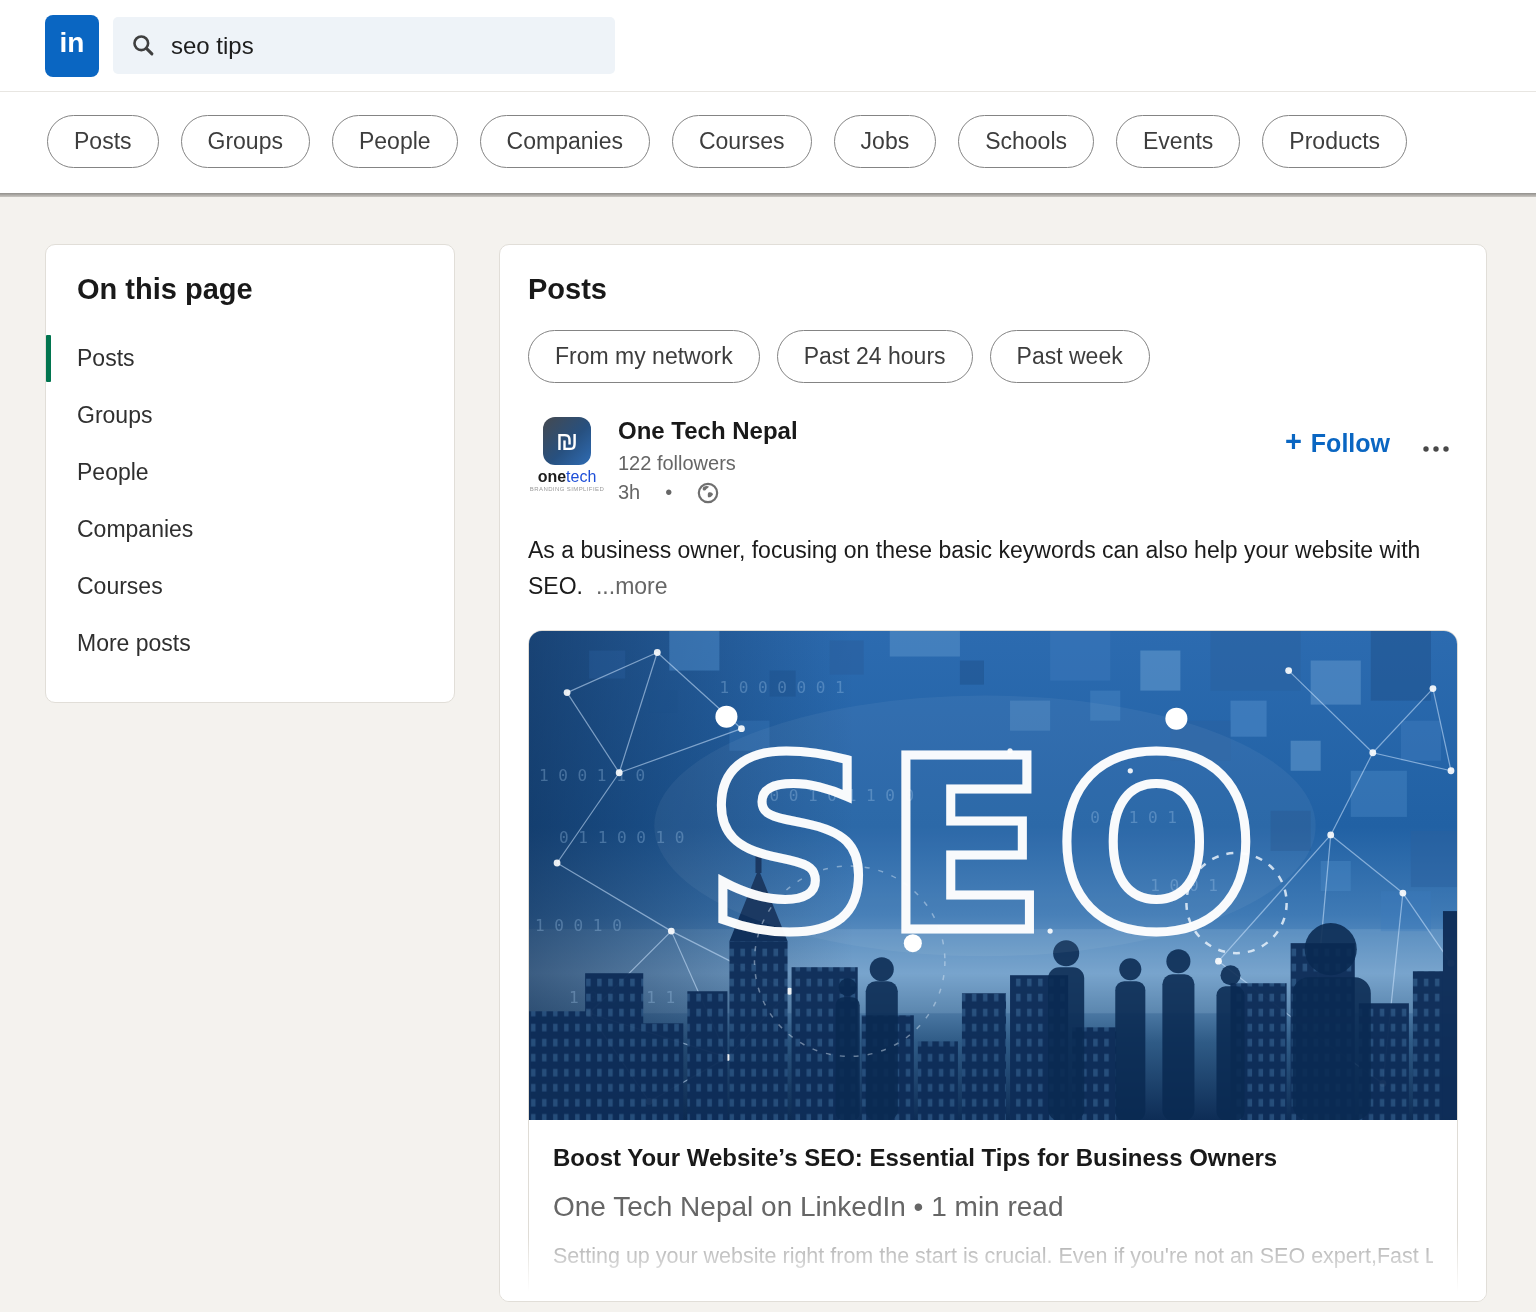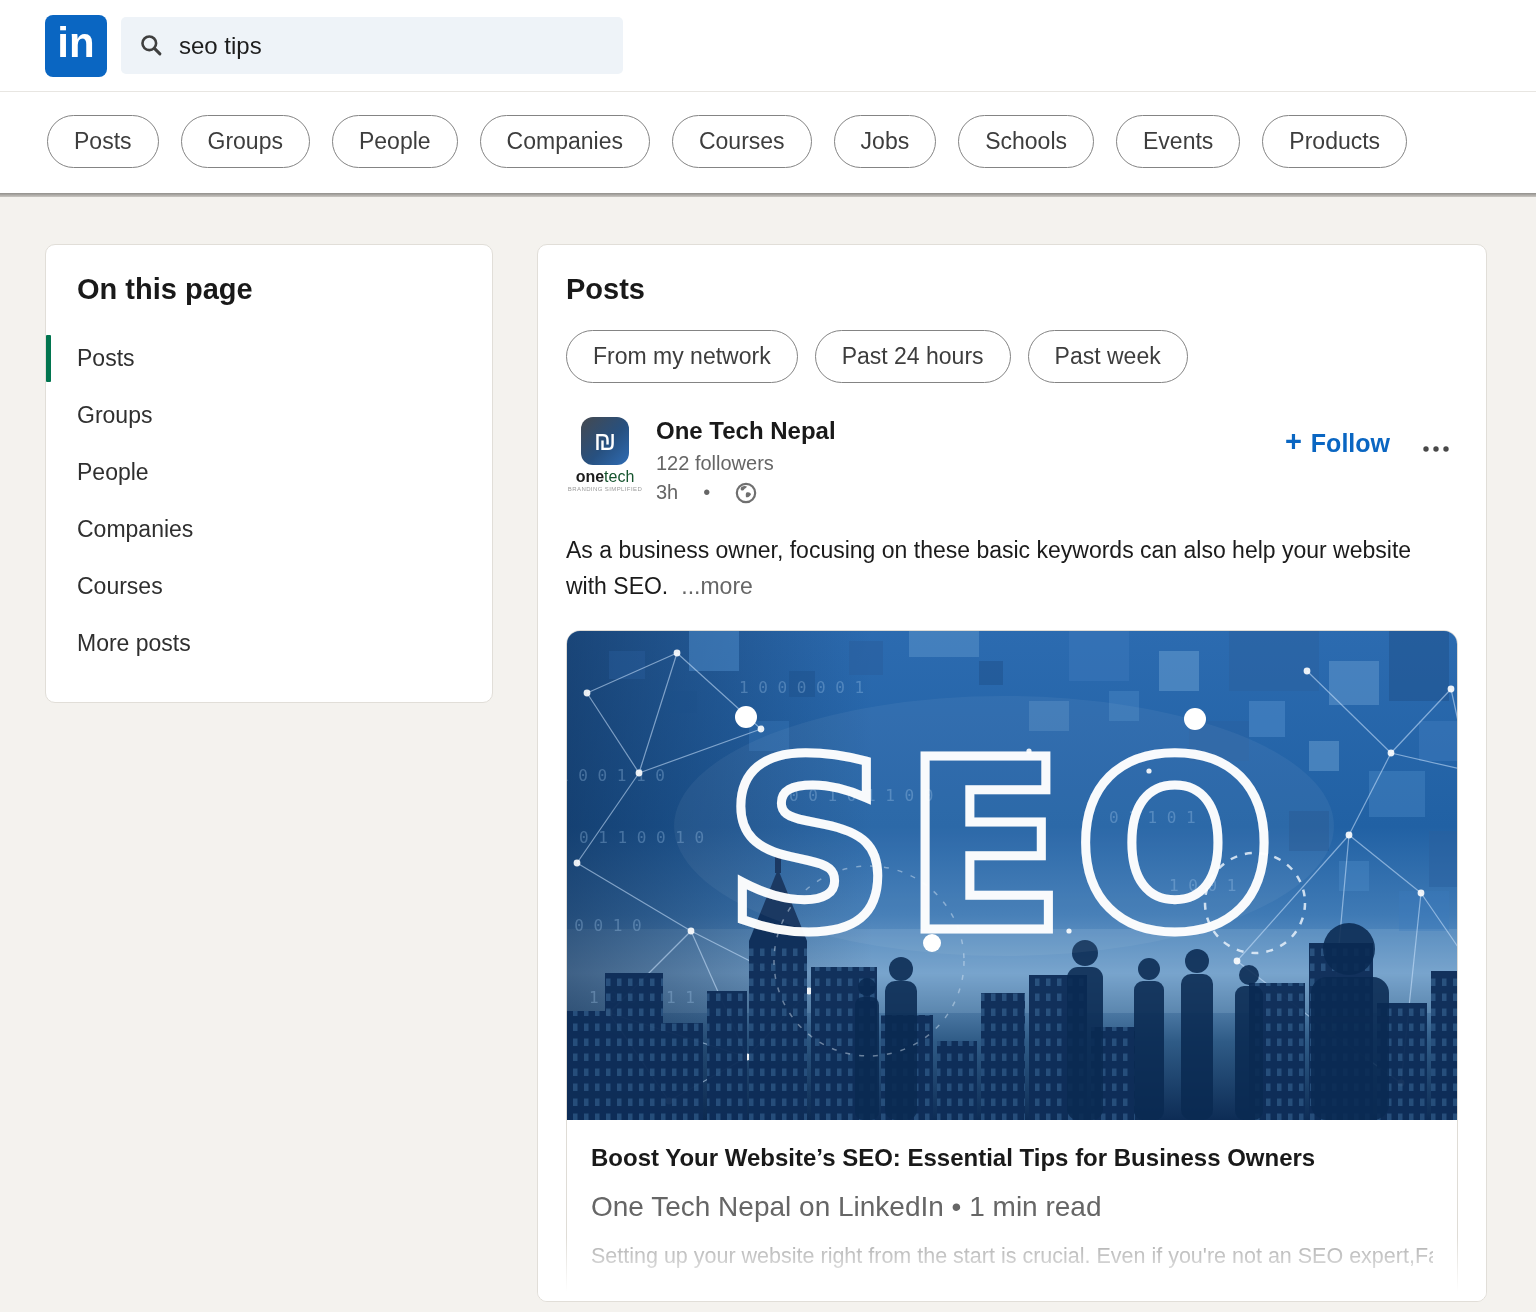--- a/index.html
+++ b/index.html
@@ -8,22 +8,22 @@
     font-family: "Liberation Sans", "DejaVu Sans", sans-serif;
     background: #f4f2ee;
     color: #191919;
   }
   
   .topbar {
     height: 92px; background: #fff; display: flex; align-items: center;
     padding-left: 45px; border-bottom: 1px solid #e8e6e2;
   }
   .logo {
-    width: 62px; height: 62px; background: #0a66c2; border-radius: 8px;
-    color: #fff; font-size: 42px; font-weight: 700; display: flex;
+    width: 54px; height: 62px; background: #0a66c2; border-radius: 8px;
+    color: #fff; font-size: 28px; font-weight: 700; display: flex;
     align-items: center; justify-content: center; padding-bottom: 6px; cursor: pointer;
   }
   .search {
     margin-left: 14px; width: 502px; height: 57px; background: #eef3f8;
     border-radius: 5px; display: flex; align-items: center; padding: 8px 18px;
   }
   .search svg { flex: 0 0 auto; }
   .search input {
     border: none; outline: none; background: transparent; flex: 1;
     font-size: 24px; color: #1d1d1d; margin-left: 14px;
@@ -40,21 +40,21 @@
   }
   .divider { height: 4px; background: linear-gradient(#918f8b, #c9c6c1); }
   
   .content {
     display: flex; align-items: flex-start; gap: 44px;
     padding: 47px 49px 0 45px;
   }
   .card {
     background: #fff; border: 1px solid #e1ded8; border-radius: 10px;
   }
-  .side-card { width: 448px; padding: 28px 0 30px; flex: 0 0 auto; }
+  .side-card { width: 410px; padding: 28px 0 30px; flex: 0 0 auto; }
   .side-card h2 { font-size: 29px; font-weight: 700; margin: 0 0 24px 31px; }
   .side-card ul { list-style: none; }
   .side-card li {
     position: relative; padding: 15px 0 15px 31px; font-size: 23px;
     color: #2f2f2f; cursor: pointer;
   }
   .side-card li.active::before {
     content: ""; position: absolute; left: 0; top: 5px; bottom: 5px;
     width: 5px; background: #01754f; border-radius: 1px;
   }
@@ -68,21 +68,21 @@
   .post-header { margin-top: 34px; display: flex; align-items: flex-start; }
   .avatar-col { width: 78px; display: flex; flex-direction: column; align-items: center; margin-right: 12px; cursor: pointer; }
   .avatar-icon {
     width: 48px; height: 48px; border-radius: 12px; color: #fff; font-size: 26px;
     background: linear-gradient(135deg, #45494f 0%, #2b3razor 0%, #27507f 55%, #2f6cb4 100%);
     background: linear-gradient(135deg, #45494f 0%, #27507f 55%, #2f6cb4 100%);
     display: flex; align-items: center; justify-content: center;
   }
   .avatar-brand { font-size: 16px; margin-top: 3px; }
   .avatar-brand .b { font-weight: 700; color: #1c1c1c; }
-  .avatar-brand .l { color: #14532d; }
+  .avatar-brand .l { color: #1d4ed8; }
   .avatar-tagline { font-size: 6px; color: #9a9a9a; letter-spacing: .4px; }
   .head-texts { flex: 1; }
   .author { font-size: 24px; font-weight: 600; color: #191919; cursor: pointer; }
   .followers { font-size: 20px; color: #666; margin-top: 7px; }
   .timerow { font-size: 20px; color: #666; margin-top: 6px; display: flex; align-items: center; gap: 25px; }
   .follow-btn {
     display: flex; align-items: center; gap: 9px; color: #0a66c2;
     font-size: 25px; font-weight: 600; margin: 10px 26px 0 0; cursor: pointer;
   }
   .follow-btn .plus { font-size: 29px; font-weight: 600; line-height: 1; padding-bottom: 4px; }

